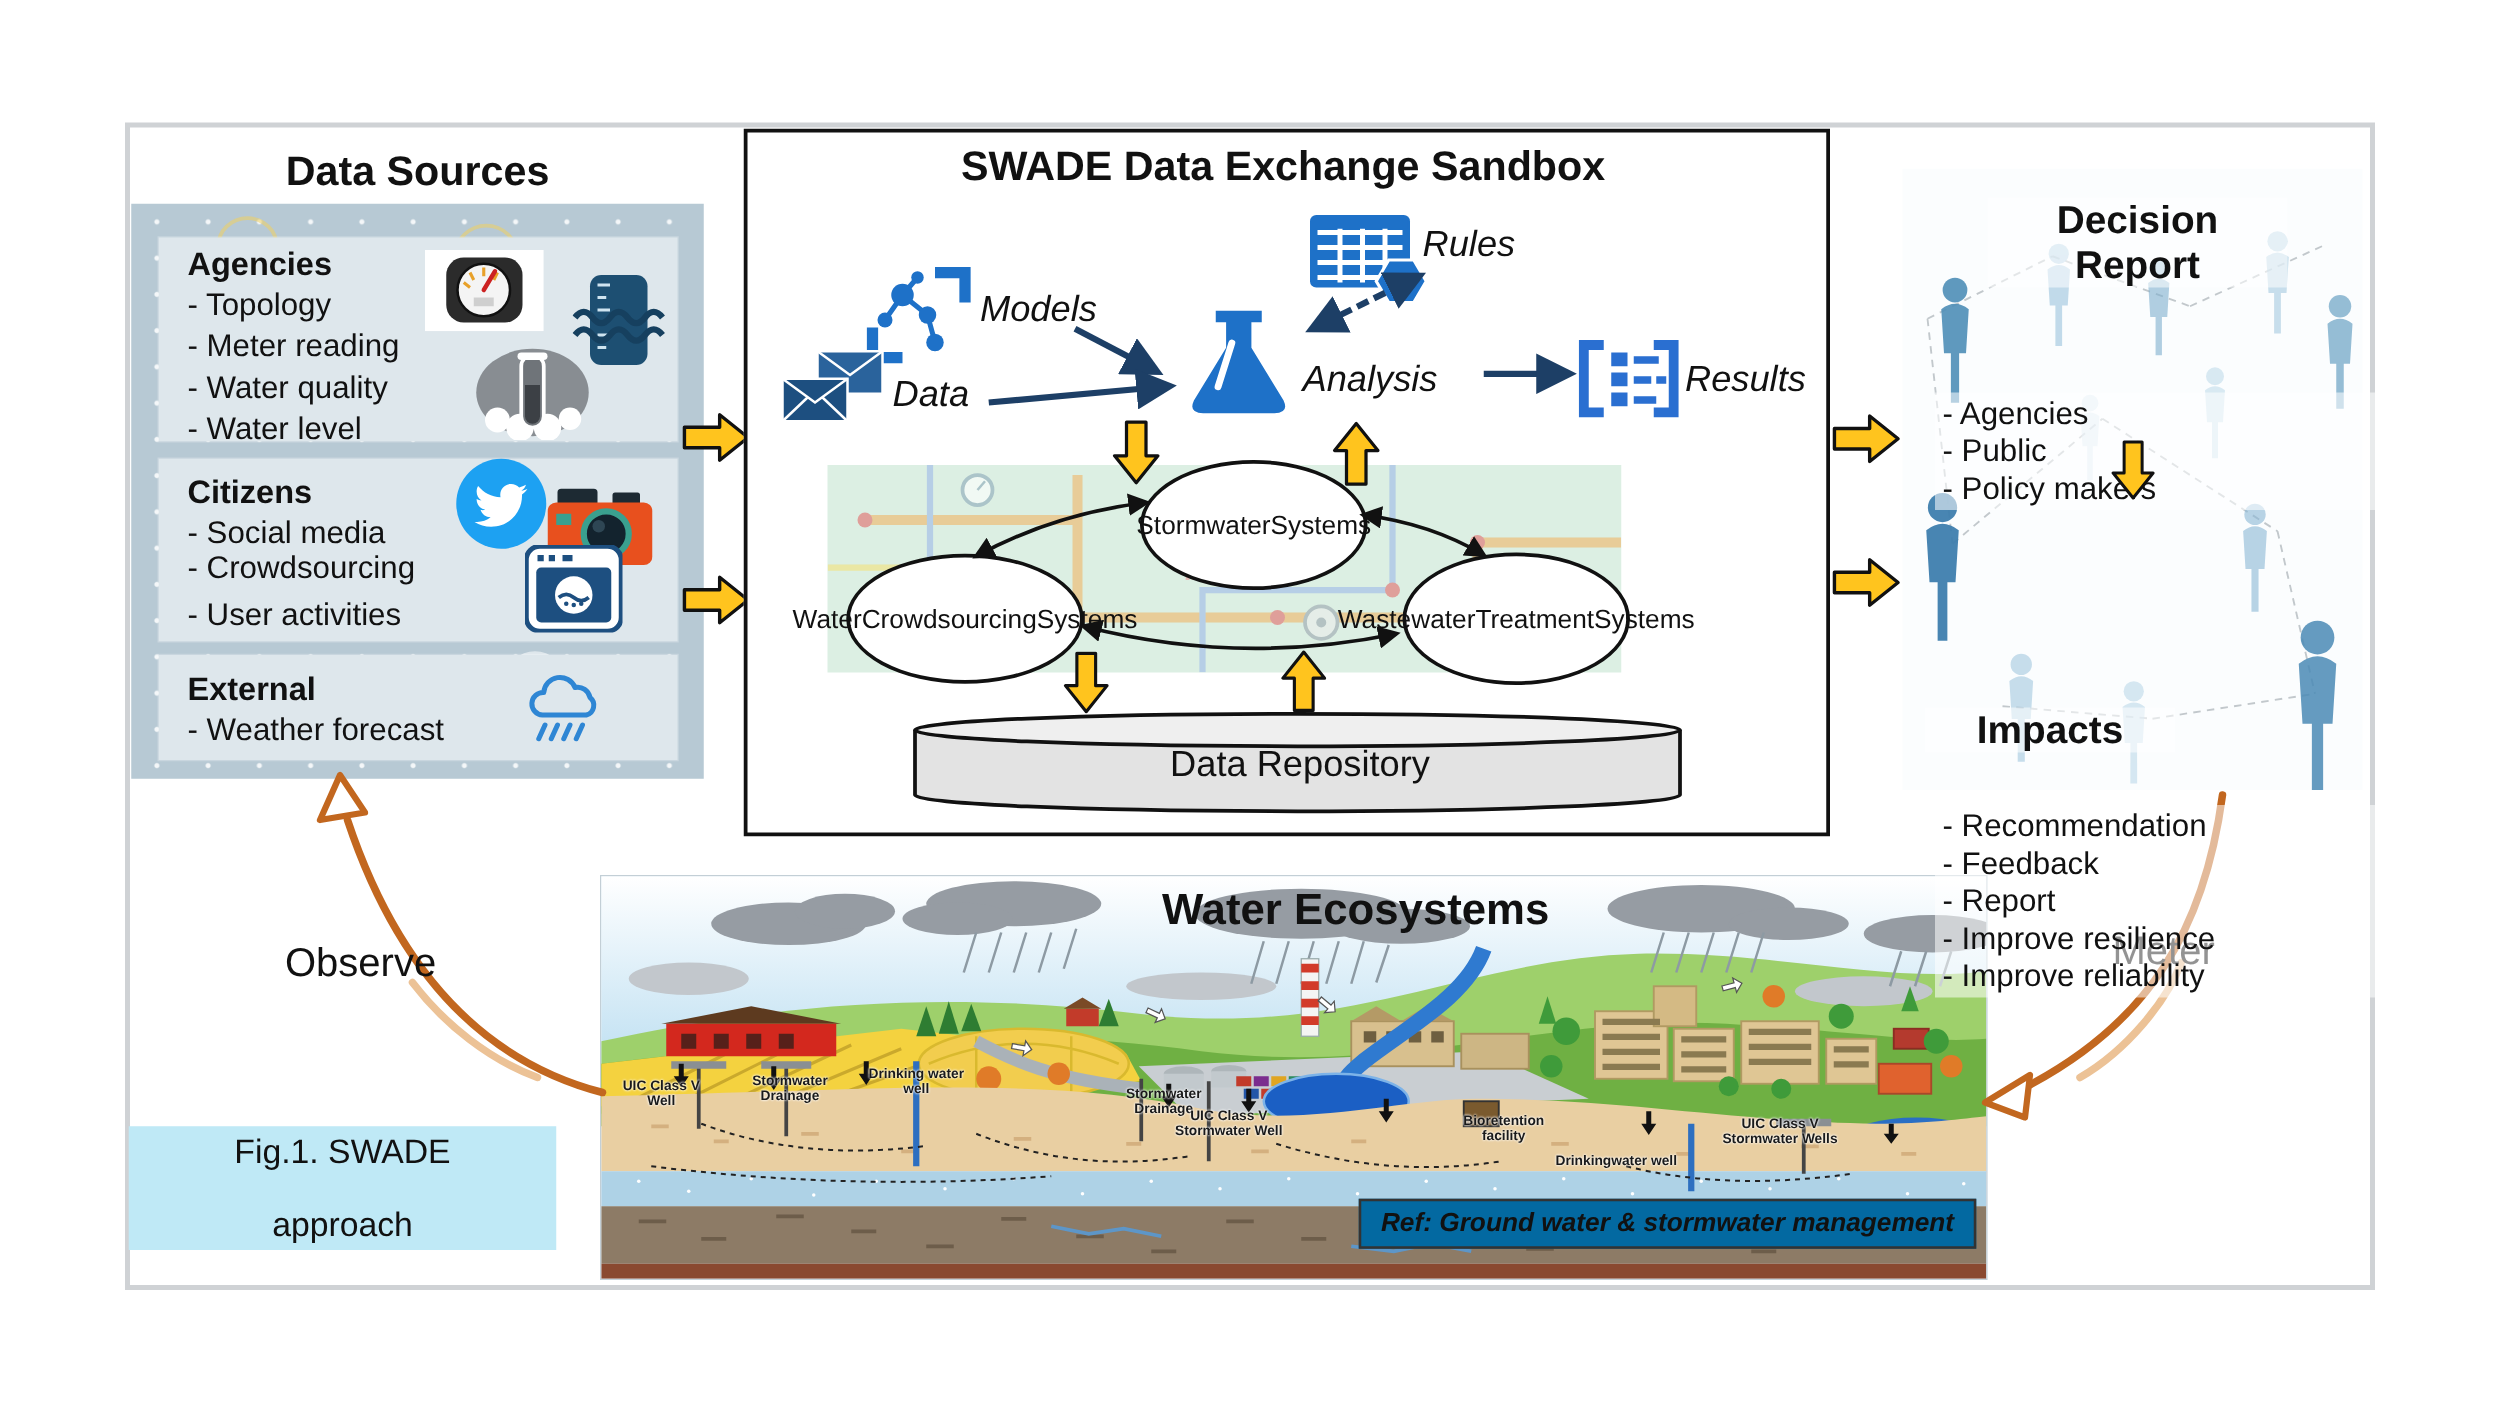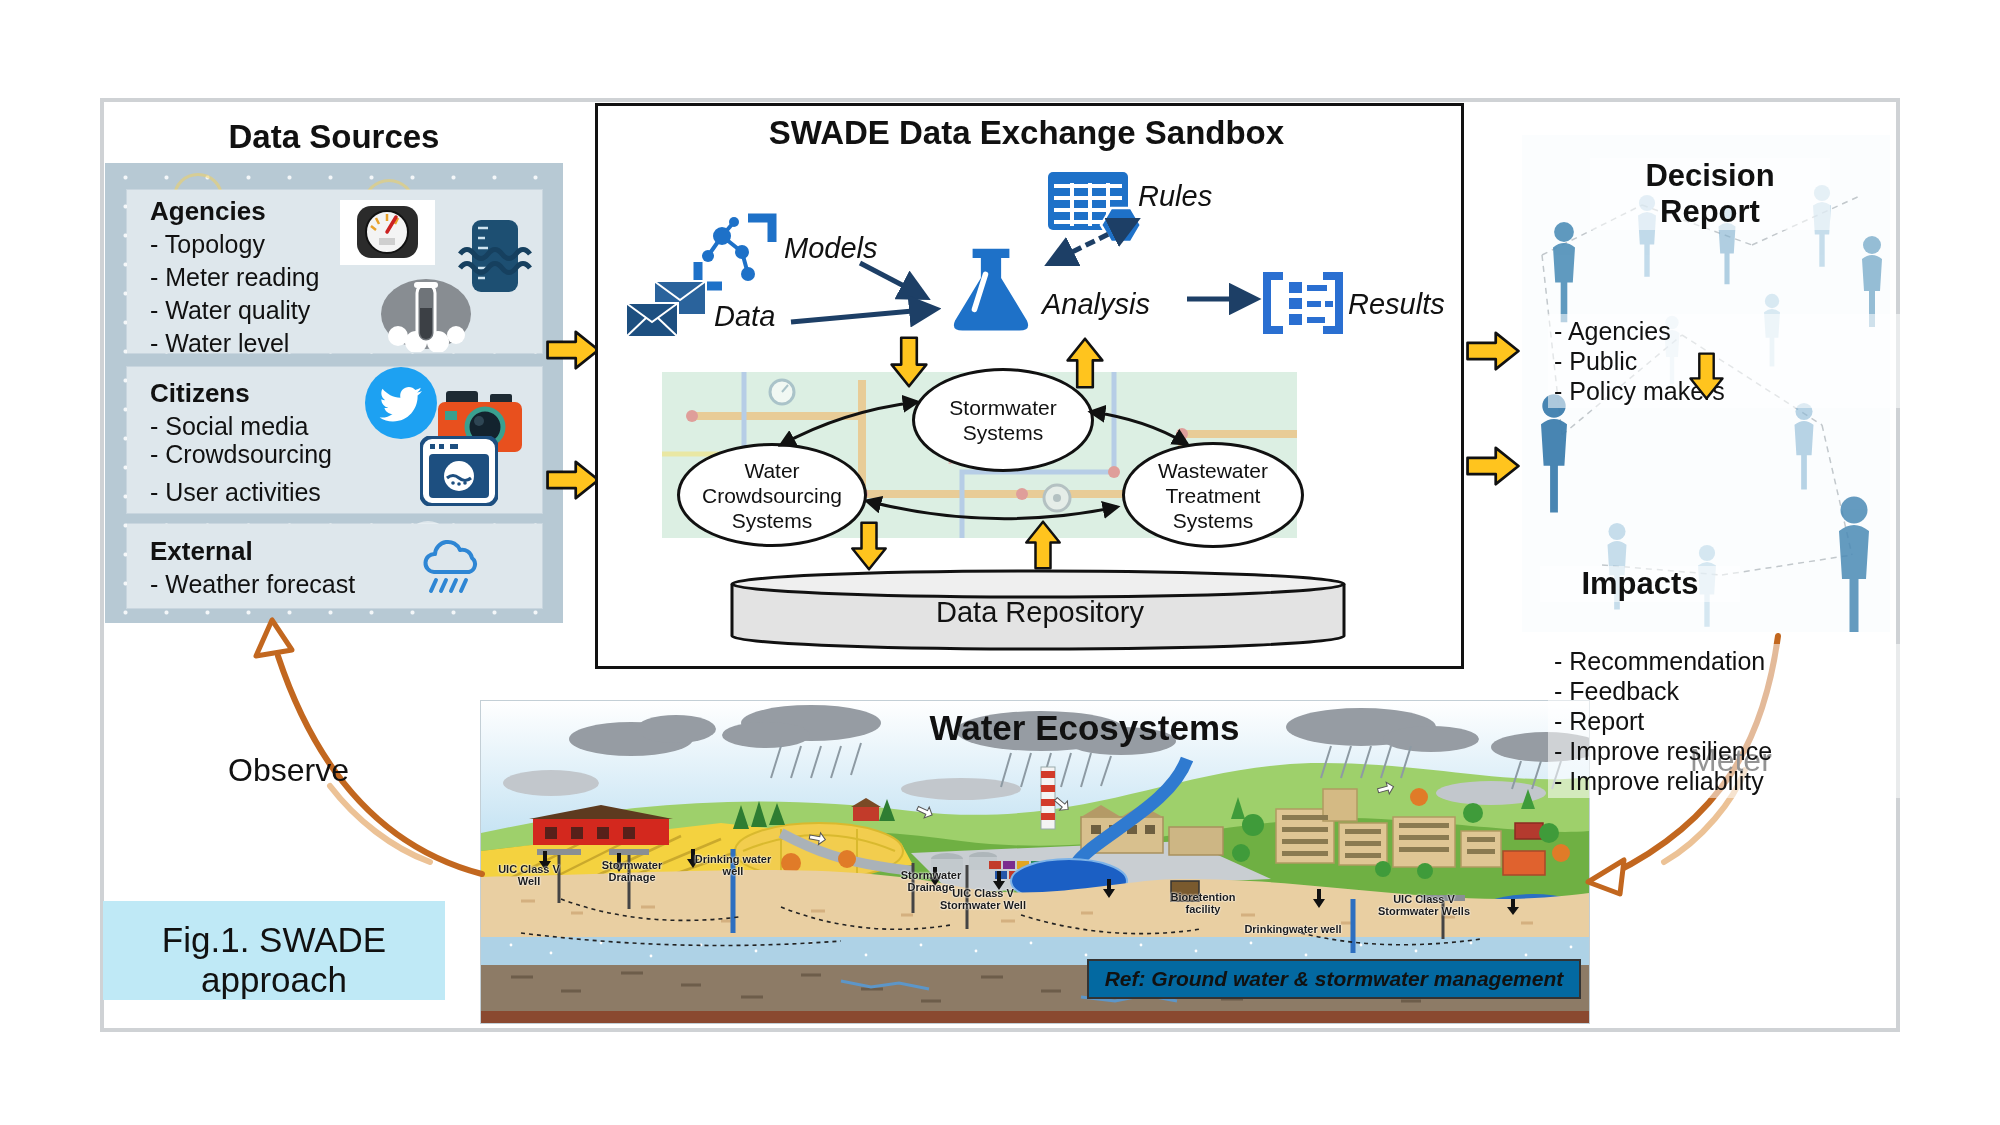--- a/index.html
+++ b/index.html
@@ -13,41 +13,41 @@
      background-image:radial-gradient(circle,rgba(255,255,255,.85) 1.5px,rgba(255,255,255,0) 2.5px);
      background-size:41px 29px}
   .ds-box{position:absolute;background:#dee7ec;box-shadow:0 0 0 1px rgba(255,255,255,.25)}
   .ring{position:absolute;border-radius:50%;opacity:.55}
   .ds-head{font-size:26px;font-weight:bold}
   .ds-item{font-size:25px;line-height:33px;white-space:nowrap}
   
   .sandbox{left:595px;top:103px;width:863px;height:560px;border:3px solid #111;background:#fff}
   .lbl{font-size:29px;font-style:italic;white-space:nowrap}
   .ell{position:absolute;background:#fff;border:3px solid #111;border-radius:50%;
-       display:flex;flex-direction:column;align-items:center;justify-content:center;
+       display:flex;flex-direction:row;align-items:center;justify-content:center;
        font-size:21px;line-height:25px;font-weight:500;text-align:center;z-index:5}
   
   .rp{left:1522px;top:135px;width:368px;height:497px;background:#fbfdfe;overflow:hidden}
   .rp-title{font-size:31px;font-weight:bold;line-height:36px}
   .rp-item{font-size:25px;line-height:30px;white-space:nowrap}
   .rtext{position:relative;z-index:3;background:rgba(255,255,255,.55)}
   
   .eco{left:480px;top:700px;width:1108px;height:322px;border:1px solid #c3cfd6;background:#eaf4fa}
   .eco-title{font-size:35px;font-weight:bold}
   .site-lbl{position:absolute;font-size:11px;font-weight:bold;line-height:12px;color:#1a1a1a;
      text-align:center;text-shadow:0 0 2px #fff,0 0 2px #fff;z-index:6}
   .legend{position:absolute;left:8px;top:212px;width:196px;height:82px;background:#fff;
      border:1px solid #bbb;z-index:7;font-family:"Liberation Serif",serif}
   .leg-row{position:absolute;font-size:15px;font-weight:bold;white-space:nowrap}
   .refbox{position:absolute;left:606px;top:258px;width:490px;height:36px;background:#0369a1;border:2px solid #333;
      z-index:7;display:flex;align-items:center;justify-content:center;
      font-size:21px;font-weight:bold;font-style:italic}
   .figcap{left:103px;top:901px;width:342px;height:99px;background:#bfe9f6;
-     display:flex;flex-direction:column;align-items:center;justify-content:flex-end;
-     font-size:35px;line-height:40px}
+     display:flex;flex-direction:column;align-items:center;justify-content:space-between;
+     font-size:27px;line-height:40px}
   .flow-lbl{font-size:32px;white-space:nowrap}
   svg{display:block}
 </style>
 </head>
 <body>
 
 <div class="abs slide"></div>
 
 <div class="abs ctr b" style="left:105px;top:118px;width:458px;font-size:33px">Data Sources</div>
 

